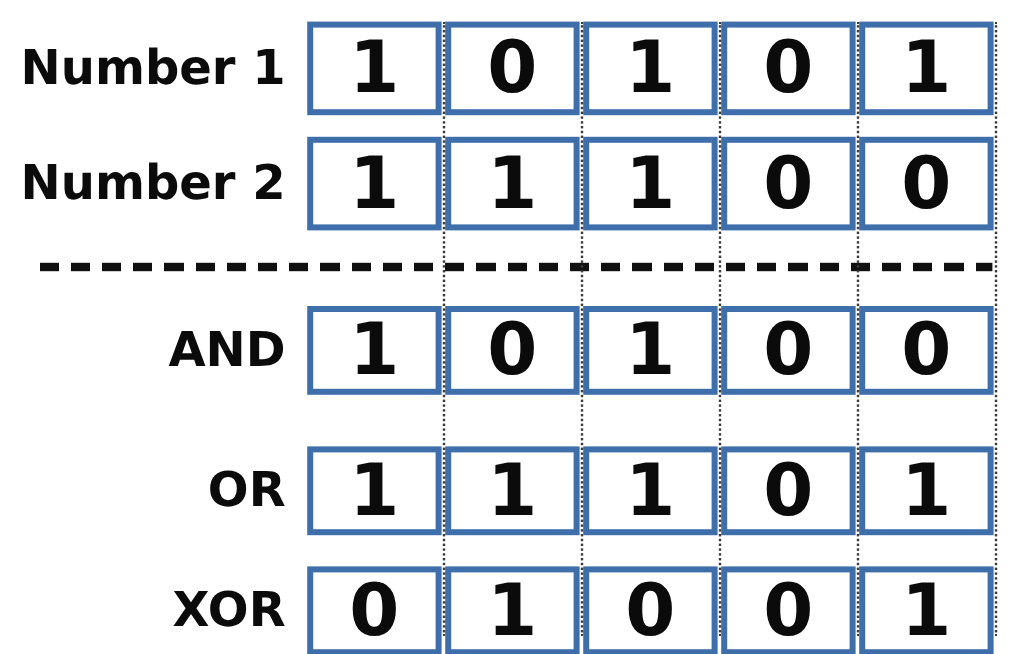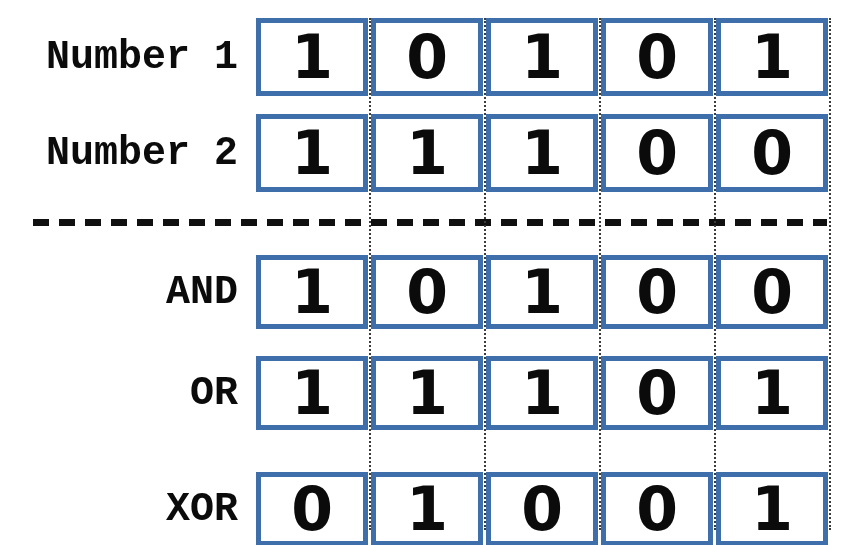--- a/index.html
+++ b/index.html
@@ -19,21 +19,20 @@
     left: 0;
     width: 238px;
     display: flex;
     align-items: center;
     justify-content: flex-end;
     font-weight: bold;
     font-size: 40px;
     letter-spacing: 0px;
     color: var(--text, #0b0b0b);
     white-space: nowrap;
-    font-family: Liberation Mono, monospace;
   }
 
   
   .bit-row {
     position: absolute;
     left: 256px;
     width: 572px;
     display: flex;
     gap: 3px;
     z-index: 2;
@@ -48,21 +47,21 @@
     font-weight: bold;
     font-size: 60px;
     line-height: 1;
     color: var(--text, #0b0b0b);
   }
 
   
   .pos-0 { top: 18px;  height: 78px; }
   .pos-1 { top: 114px; height: 78px; text-align: right; }
   .pos-2 { top: 255px; height: 74px; text-align: right; }
-  .pos-3 { top: 356px; height: 74px; }
+  .pos-3 { top: 372px; height: 74px; }
   .pos-4 { top: 472px; height: 74px; }
 
   
   .separator {
     position: absolute;
     left: 33px;
     top: 219px;
     width: 794px;
     height: 7px;
     background: repeating-linear-gradient(

